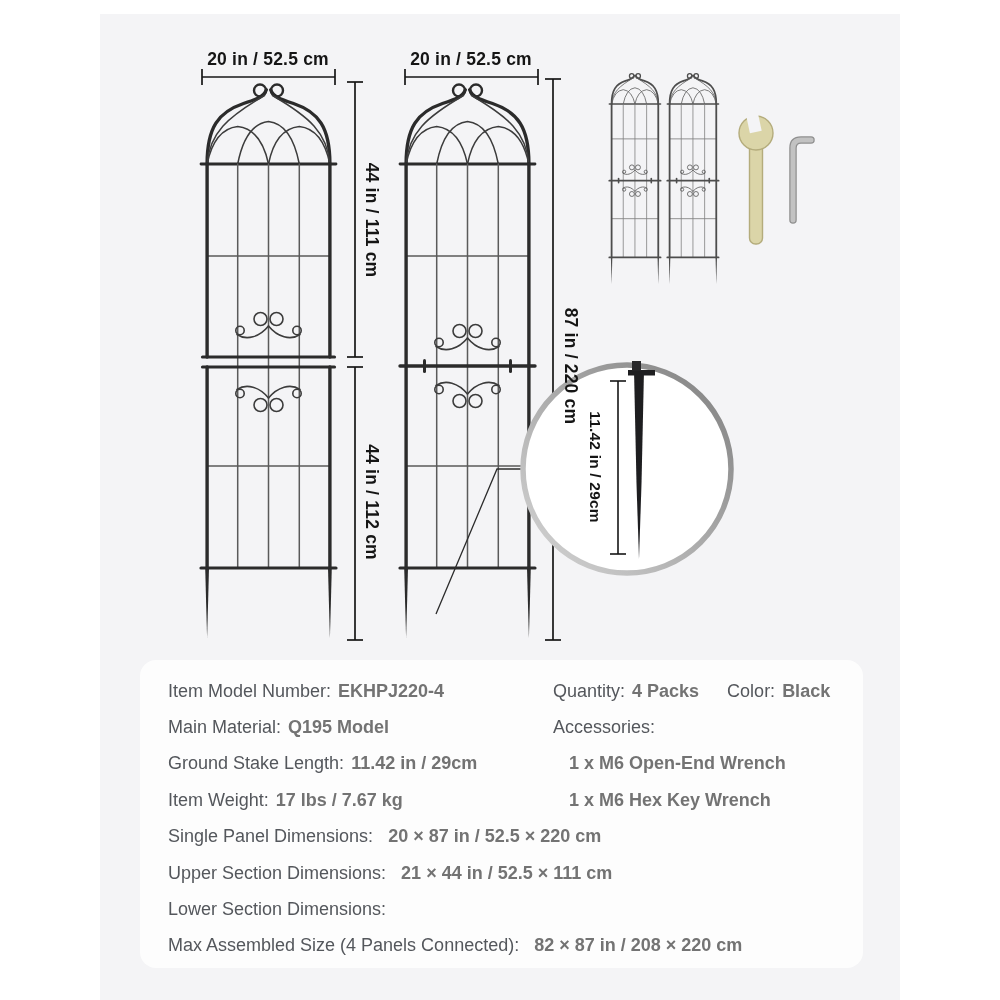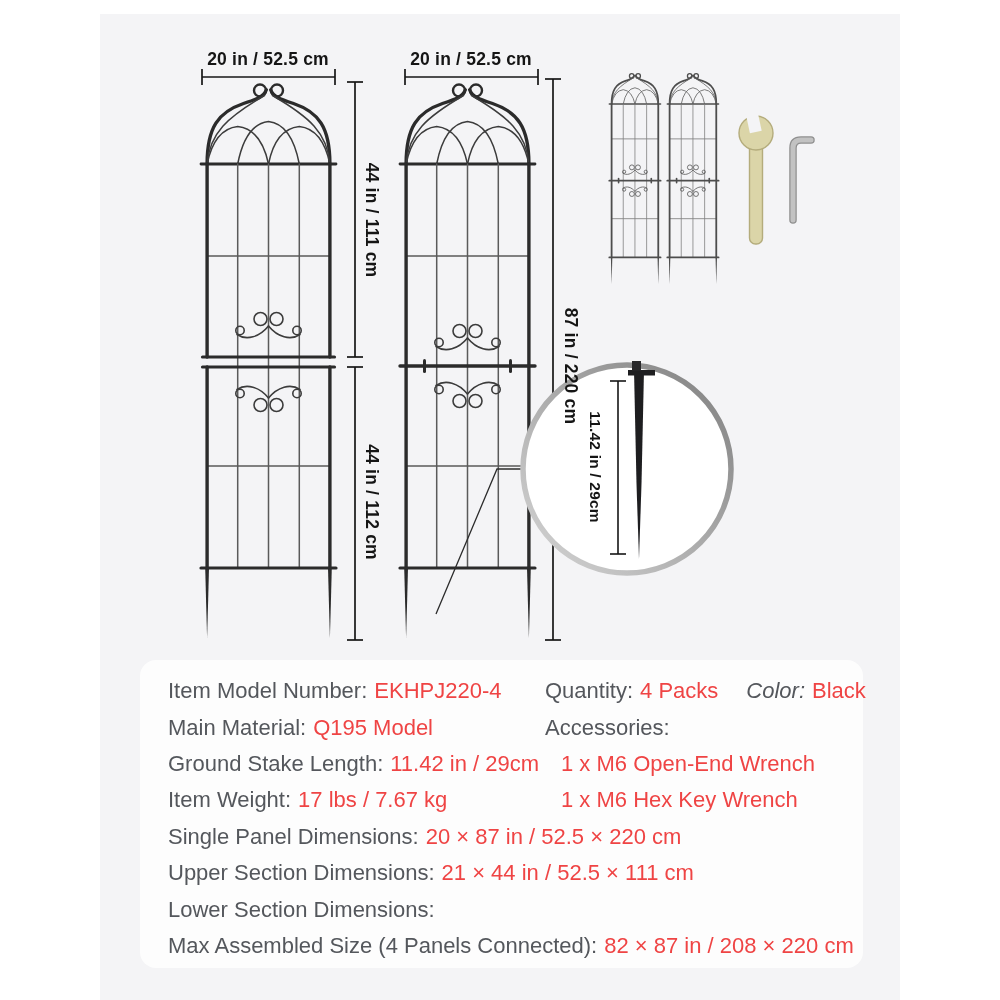--- a/index.html
+++ b/index.html
@@ -17,27 +17,27 @@
     position:absolute;font-size:17.5px;font-weight:700;color:#151515;
     white-space:nowrap;transform:translate(-50%,-50%);letter-spacing:.2px;
   }
   .dim-label.rot{transform:translate(-50%,-50%) rotate(90deg);}
   .dim-label.small{font-size:15.5px;font-weight:700;}
   .spec-panel{
     position:absolute;left:40px;top:646px;width:723px;height:308px;
     background:#fdfdfd;border-radius:16px;box-sizing:border-box;
     padding:13px 28px 0 28px;
   }
-  .srow{height:36.4px;display:flex;align-items:center;font-size:22px;white-space:nowrap;}
+  .srow{height:36.4px;display:flex;align-items:center;font-size:18px;white-space:nowrap;gap:8px;}
   .cell-l{width:377px;display:flex;align-items:center;flex:none;white-space:nowrap;}
   .cell-r{display:flex;align-items:center;white-space:nowrap;}
   .lbl{color:#54575c;}
-  .val{color:#ef4444;font-weight:400;margin-left:7px;}
+  .val{color:#737373;font-weight:700;margin-left:7px;}
   .val.solo{margin-left:16px;}
-  .pair2{margin-left:28px;font-style:italic;}
+  .pair2{margin-left:28px;}
 </style>
 </head>
 <body>
 
 <div class="content">
 
   <svg class="diagram" width="800" height="1000" viewBox="0 0 800 1000">
       <defs>
         <linearGradient id="rg" x1="0" y1="1" x2="1" y2="0">
           <stop offset="0" stop-color="#d6d6d6"></stop>

